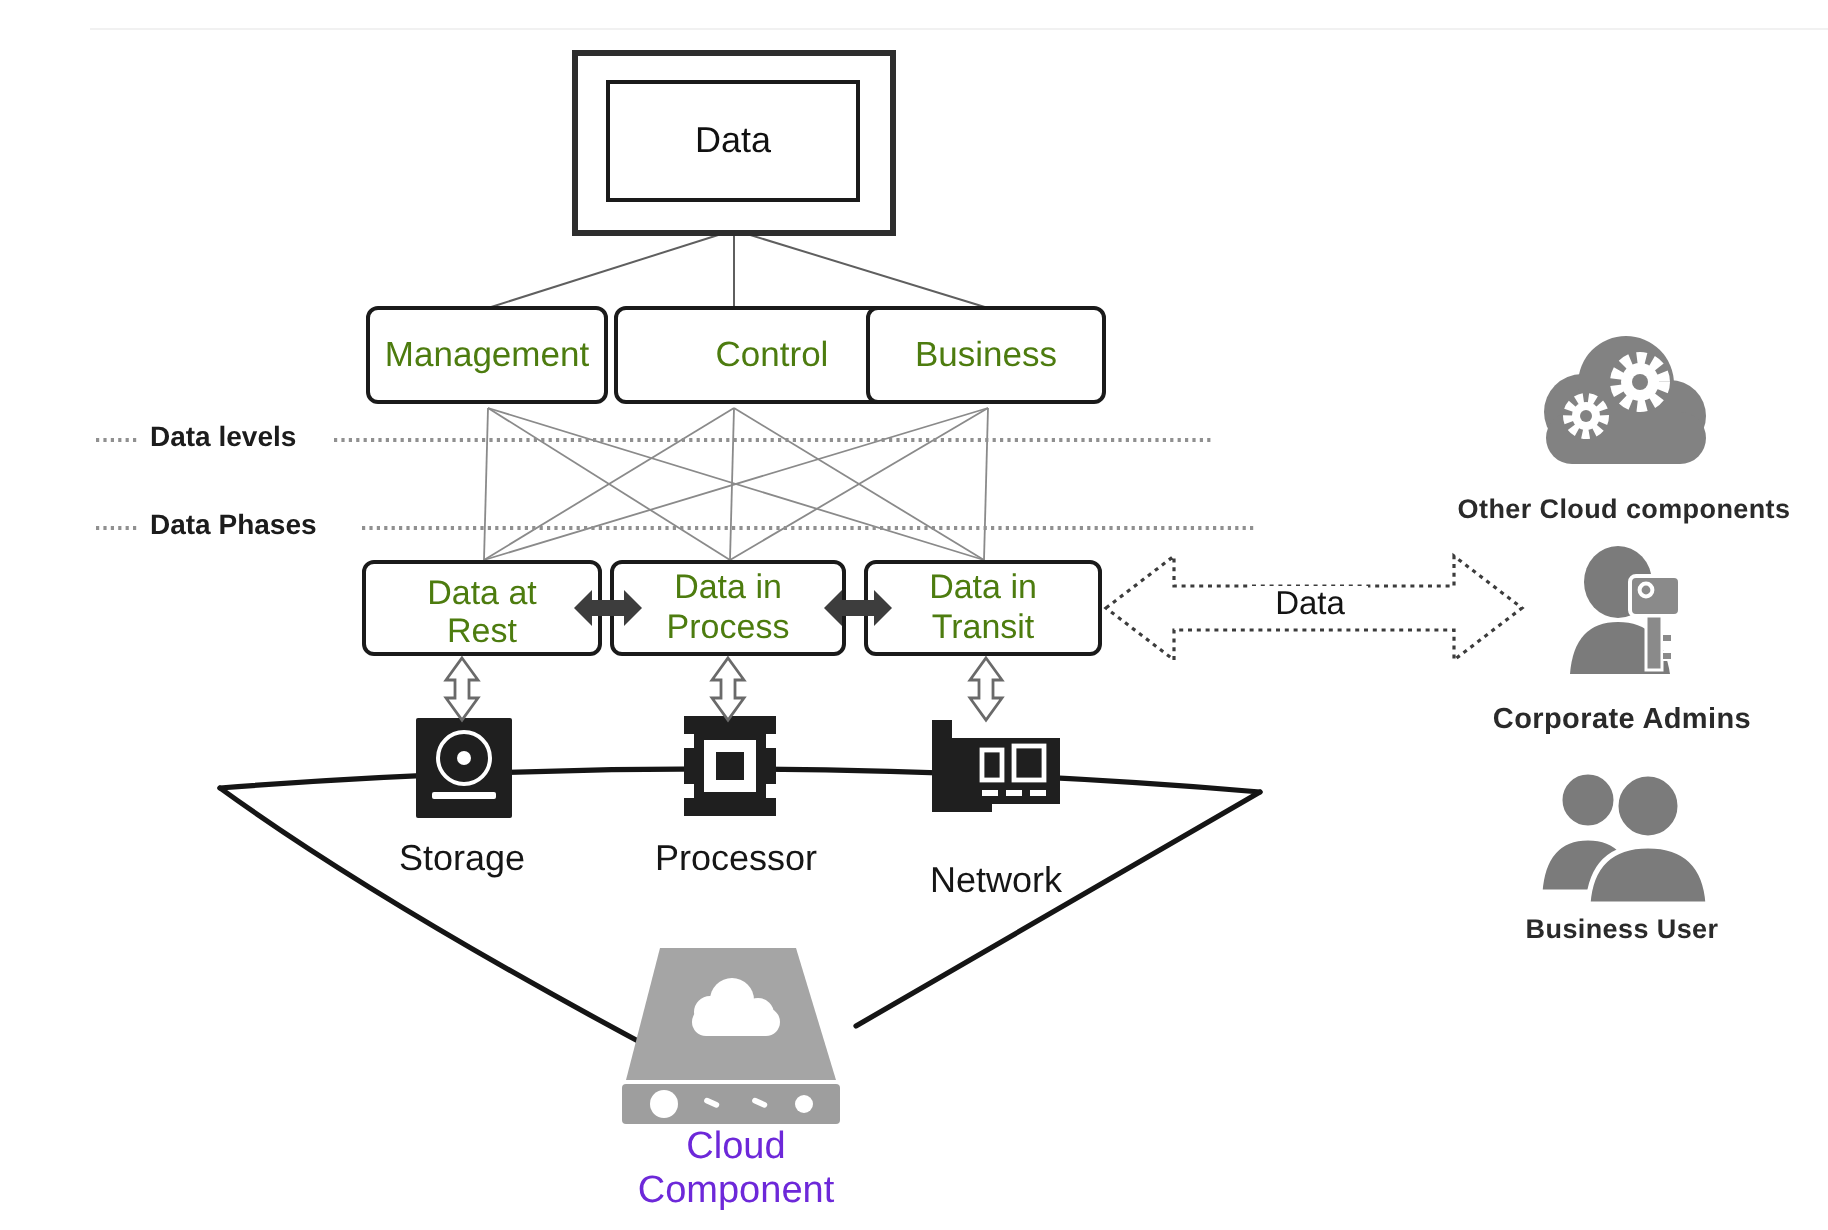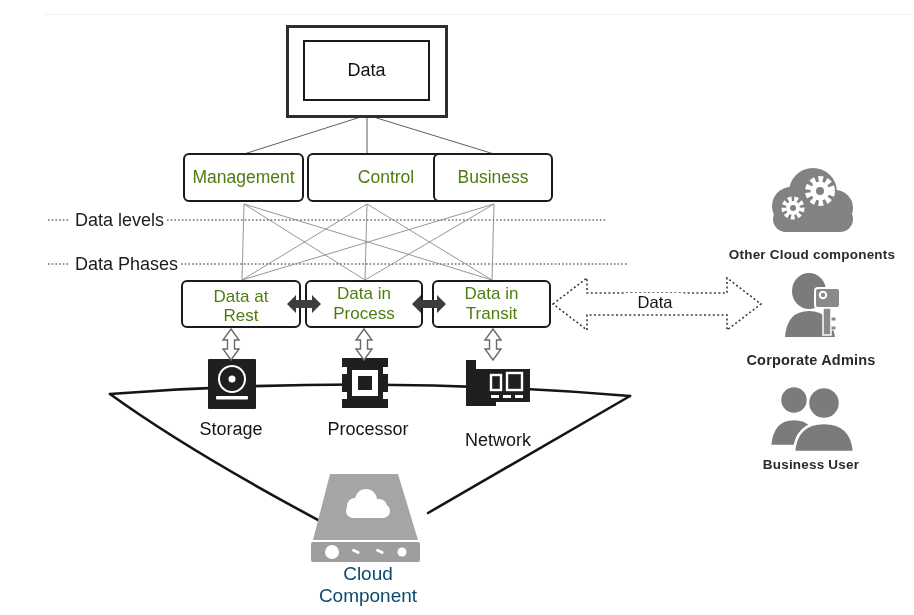--- a/index.html
+++ b/index.html
@@ -18,39 +18,40 @@
   .dbox-outer{
     position:absolute;left:286px;top:25px;width:156px;height:87px;
     border:3px solid #2e2e2e;background:#fff;z-index:2;
   }
   .dbox-inner{
     position:absolute;left:14px;top:12px;width:123px;height:57px;
     border:2px solid #1a1a1a;display:flex;align-items:center;justify-content:center;
     font-size:18px;
   }
   .axis-label{
-    position:absolute;font-size:18px;color:#1c1c1c;z-index:2;background:#fff;padding:0 3px;
+    position:absolute;font-size:14px;color:#1c1c1c;z-index:2;background:#fff;padding:0 3px;
     white-space:nowrap;
+    font-weight:bold;
   }
   .phase-label{width:76px;margin:0 auto;}
   .res-label{
     position:absolute;font-size:18px;color:#161616;z-index:4;text-align:center;white-space:nowrap;
     transform:translateX(-50%);
   }
   .actor-label{
     position:absolute;font-size:14px;font-weight:bold;color:#2a2a2a;z-index:4;text-align:center;
     transform:translateX(-50%);white-space:nowrap;letter-spacing:.2px;
   }
   .arrow-label{
     position:absolute;left:626px;top:293px;width:58px;z-index:4;background:#fff;
     text-align:center;font-size:16.5px;color:#141414;
   }
   .cloud-label{
     position:absolute;left:303px;top:563px;width:130px;z-index:4;text-align:center;
-    font-size:19px;line-height:1.16;color:#0c4a6e;
+    font-size:19px;line-height:1.16;color:#6d28d9;
   }
   .icon-abs{position:absolute;z-index:2;}
 </style>
 </head>
 <body>
 
 <div class="canvas">
 
   <div class="faint-rule"></div>
 

